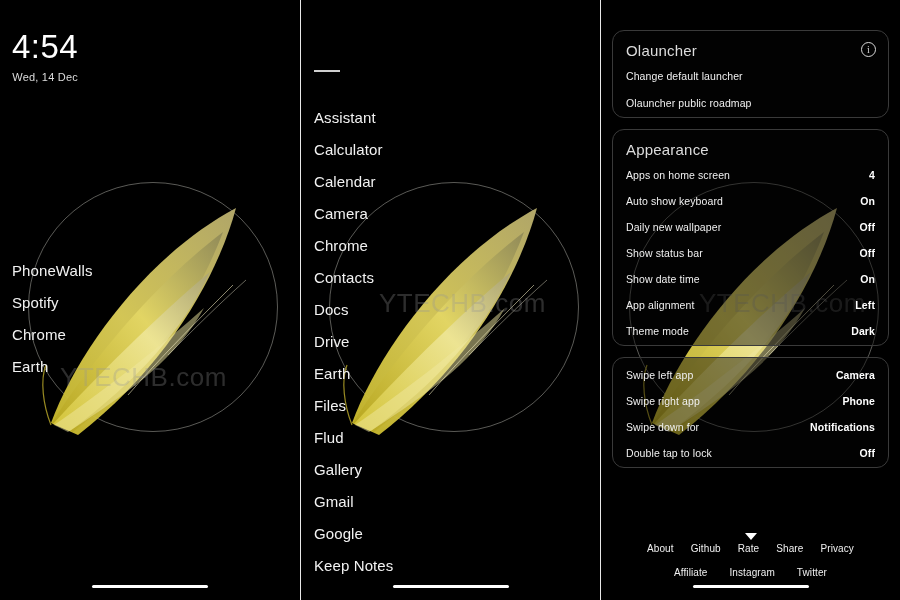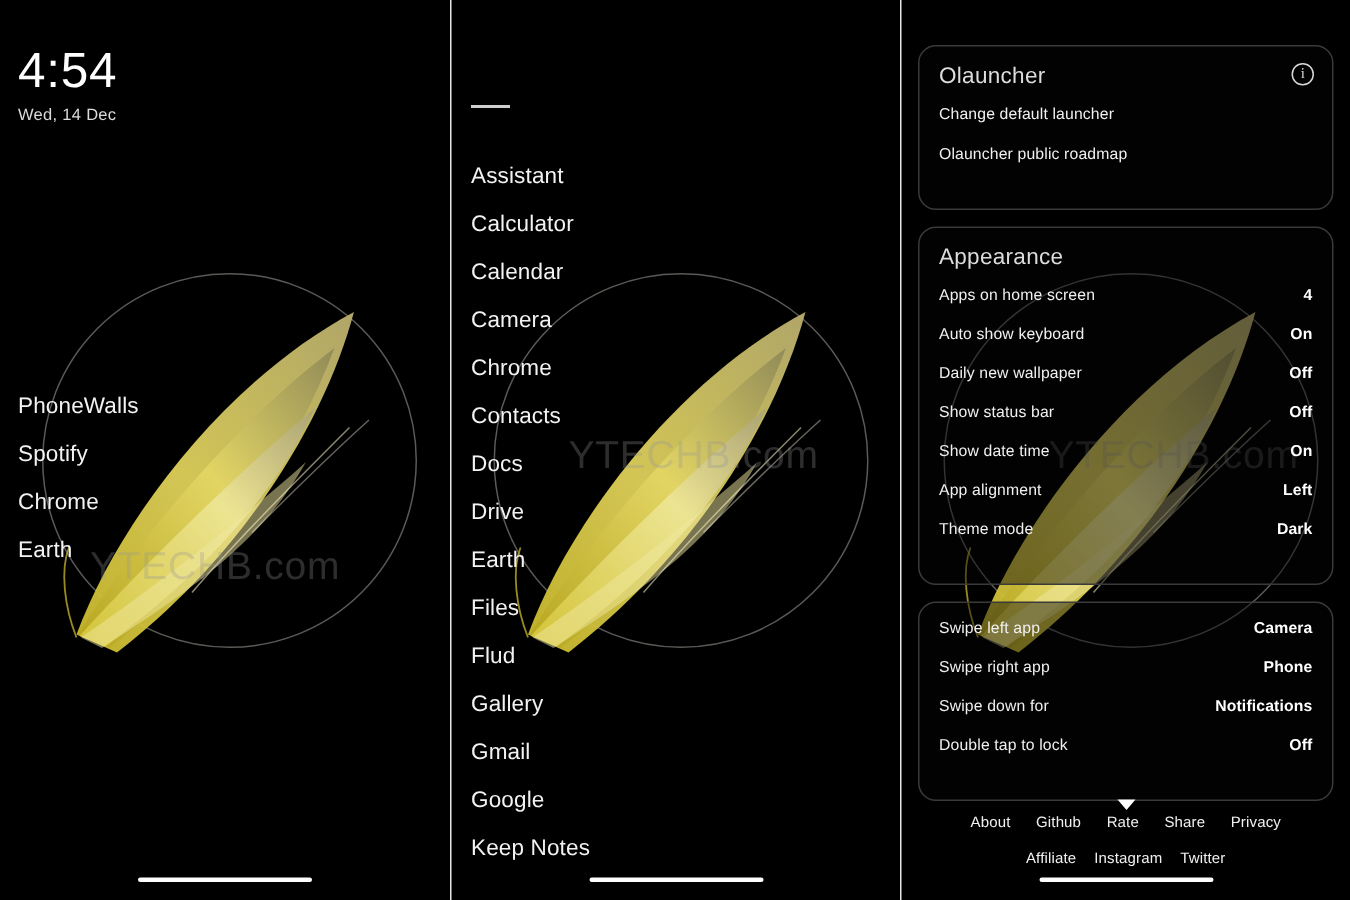--- a/index.html
+++ b/index.html
@@ -27,40 +27,40 @@
     font-family:"Liberation Sans", sans-serif;
     font-size:26px;
     letter-spacing:.5px;
     color:rgba(150,150,150,.30);
     white-space:nowrap;
   }
 
   
   .clock-block { position:absolute; left:12px; top:30px; z-index:4; }
   .clock-time { font-size:33px; color:#fff; font-weight:400; letter-spacing:.5px; line-height:1; }
-  .clock-date { font-size:11px; color:#dcdcdc; margin-top:8px; letter-spacing:.2px; }
+  .clock-date { font-size:11px; color:#dcdcdc; margin-top:8px; letter-spacing:.2px;text-align:center; }
 
   .home-apps { position:absolute; left:12px; top:263px; z-index:4; }
   .home-app { font-size:15px; color:#f2f2f2; line-height:1; margin-bottom:17px; letter-spacing:.1px; }
 
   
   .drawer-search {
     position:absolute; left:13px; top:70px; z-index:4;
     width:26px; height:2px; background:#cfcfcf;
   }
   .drawer-list { position:absolute; left:13px; top:110px; z-index:4; width:280px; }
   .drawer-item { font-size:15px; color:#f2f2f2; line-height:1; margin-bottom:17px; letter-spacing:.1px; }
 
   
   .settings { position:absolute; inset:0; z-index:4; padding:30px 11px 0 11px; }
   .card {
     position:relative;
     border:1px solid #3a3a3a;
     border-radius:12px;
-    padding:11px 13px 28px 13px;
+    padding:11px 13px 6px 13px;
     margin-bottom:11px;
     background:rgba(5,5,5,.45);
   }
   .card-title {
     font-size:15px; color:#dcdcdc; font-weight:400;
     letter-spacing:.2px; margin-bottom:11px;
   }
   .info-icon {
     position:absolute; right:12px; top:11px;
     width:15px; height:15px; border-radius:50%;
@@ -82,21 +82,21 @@
 
   .footer { position:absolute; left:0; right:0; bottom:22px; text-align:center; z-index:5; }
   .footer-caret {
     width:0; height:0; margin:0 auto 2px auto;
     border-left:6px solid transparent;
     border-right:6px solid transparent;
     border-top:7px solid #ffffff;
   }
   .footer-row { display:flex; justify-content:center; gap:17px; margin-top:3px;text-align:center; }
   .footer-link { font-size:10px; color:#f0f0f0; letter-spacing:.1px; }
-  .footer-row.secondary { margin-top:13px; gap:12px; }
+  .footer-row.secondary { margin-top:13px; gap:22px; }
 
   
   .nav-pill {
     position:absolute; bottom:12px; left:50%; transform:translateX(-50%);
     width:116px; height:3px; background:#fff; border-radius:2px; z-index:6;
   }
 </style>
 </head>
 <body>
 

